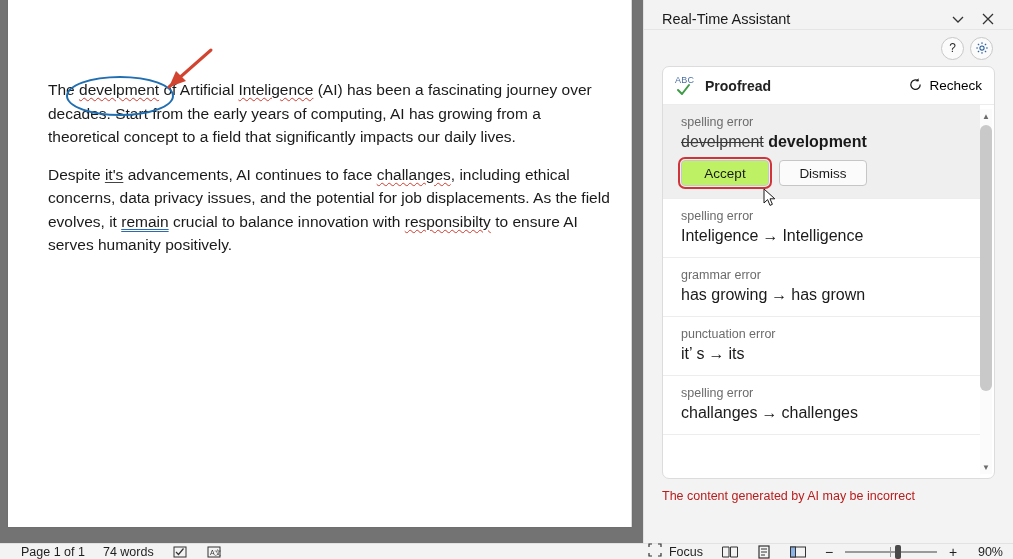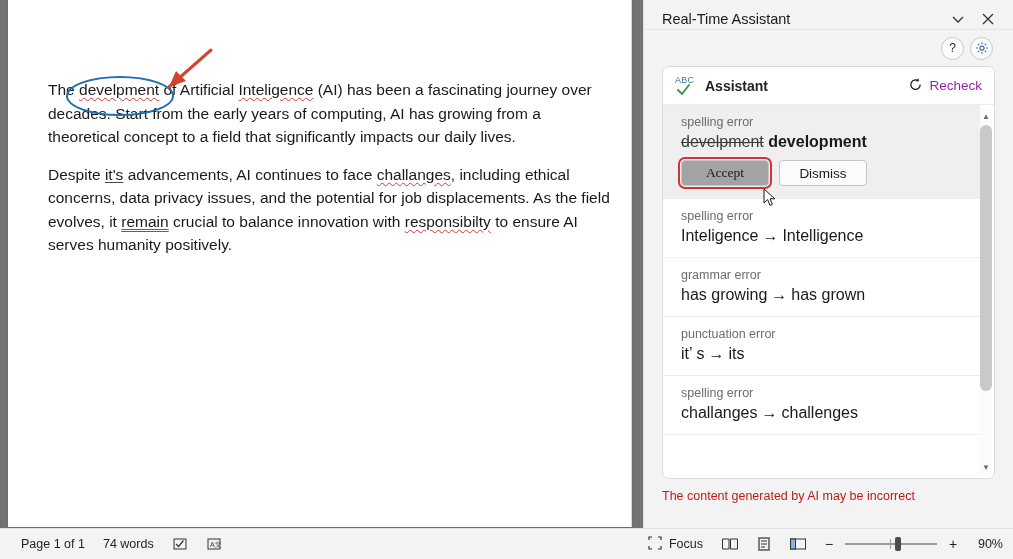--- a/index.html
+++ b/index.html
@@ -151,21 +151,21 @@
     font-weight: bold;
     color: #222;
     margin-left: 8px;
     flex: 1 1 auto;
   }
   .recheck {
     display: flex;
     align-items: center;
     gap: 6px;
     font-size: 13.5px;
-    color: #a21caf;
+    color: #000000;
     cursor: default;
   }
   .abc-icon {
     position: relative;
     width: 22px; height: 20px;
     flex: none;
   }
   .abc-icon .abc-text {
     position: absolute;
     top: -1px; left: 0;
@@ -215,22 +215,21 @@
     border: 1px solid #c6c6c6;
     background: #fbfbfb;
     border-radius: 4px;
     color: #1a1a1a;
     cursor: default;
     display: flex; align-items: center; justify-content: center;
   }
   .btn-accept {
     outline: 2px solid #d13438;
     outline-offset: 1px;
-    background: #a3a3a3;
-    font-family: Liberation Serif, serif;
+    background: #bef264;
   }
   
   .sc-track {
     position: absolute;
     right: 2px; top: 4px;
     width: 12px; bottom: 4px;
     background: #fbfbfb;
   }
   .sc-up, .sc-down {
     position: absolute;
@@ -249,21 +248,21 @@
     border-radius: 6px;
   }
   .disclaimer {
     padding: 10px 18px 6px 18px;
     font-size: 12.5px;
     color: #b91c1c;
   }
 
   
   .statusbar {
-    height: 31px;
+    height: 16px;
     background: #f3f3f3;
     border-top: 1px solid #e2e2e2;
     display: flex;
     align-items: center;
     padding: 0 10px 0 12px;
     font-size: 12.5px;
     color: #1f1f1f;
     gap: 0;
   }
   .sb-item {
@@ -372,21 +371,21 @@
       </div>
 
       <div class="proof-card">
         <div class="proof-head">
           <div class="abc-icon">
             <span class="abc-text">ABC</span>
             <svg width="22" height="13" viewBox="0 0 22 13" style="position:absolute;top:7px;left:0;">
               <path d="M3 7 L7 11 L14 2" fill="none" stroke="#3f9b46" stroke-width="2" stroke-linecap="round" stroke-linejoin="round"></path>
             </svg>
           </div>
-          <div class="proof-head-title">Assistant</div>
+          <div class="proof-head-title">Proofread</div>
           <div class="recheck">
             <span>
               <svg width="15" height="15" viewBox="0 0 16 16">
                 <path d="M13 8 A5 5 0 1 1 11 4.2" fill="none" stroke="#1a1a1a" stroke-width="1.3"></path>
                 <path d="M11.2 1.2 L11.4 4.6 L8 4.4 Z" fill="#1a1a1a"></path>
               </svg>
             </span>
             <span>Recheck</span>
           </div>
         </div>

